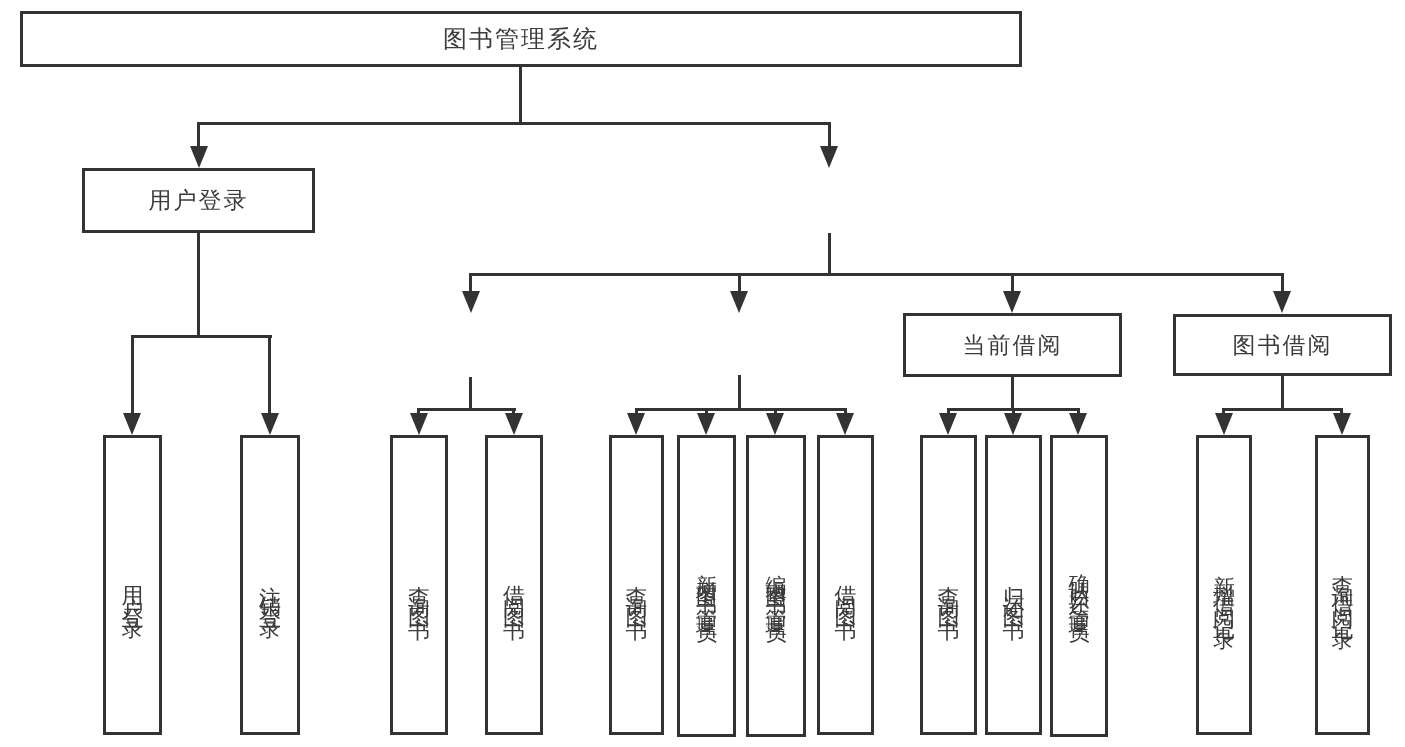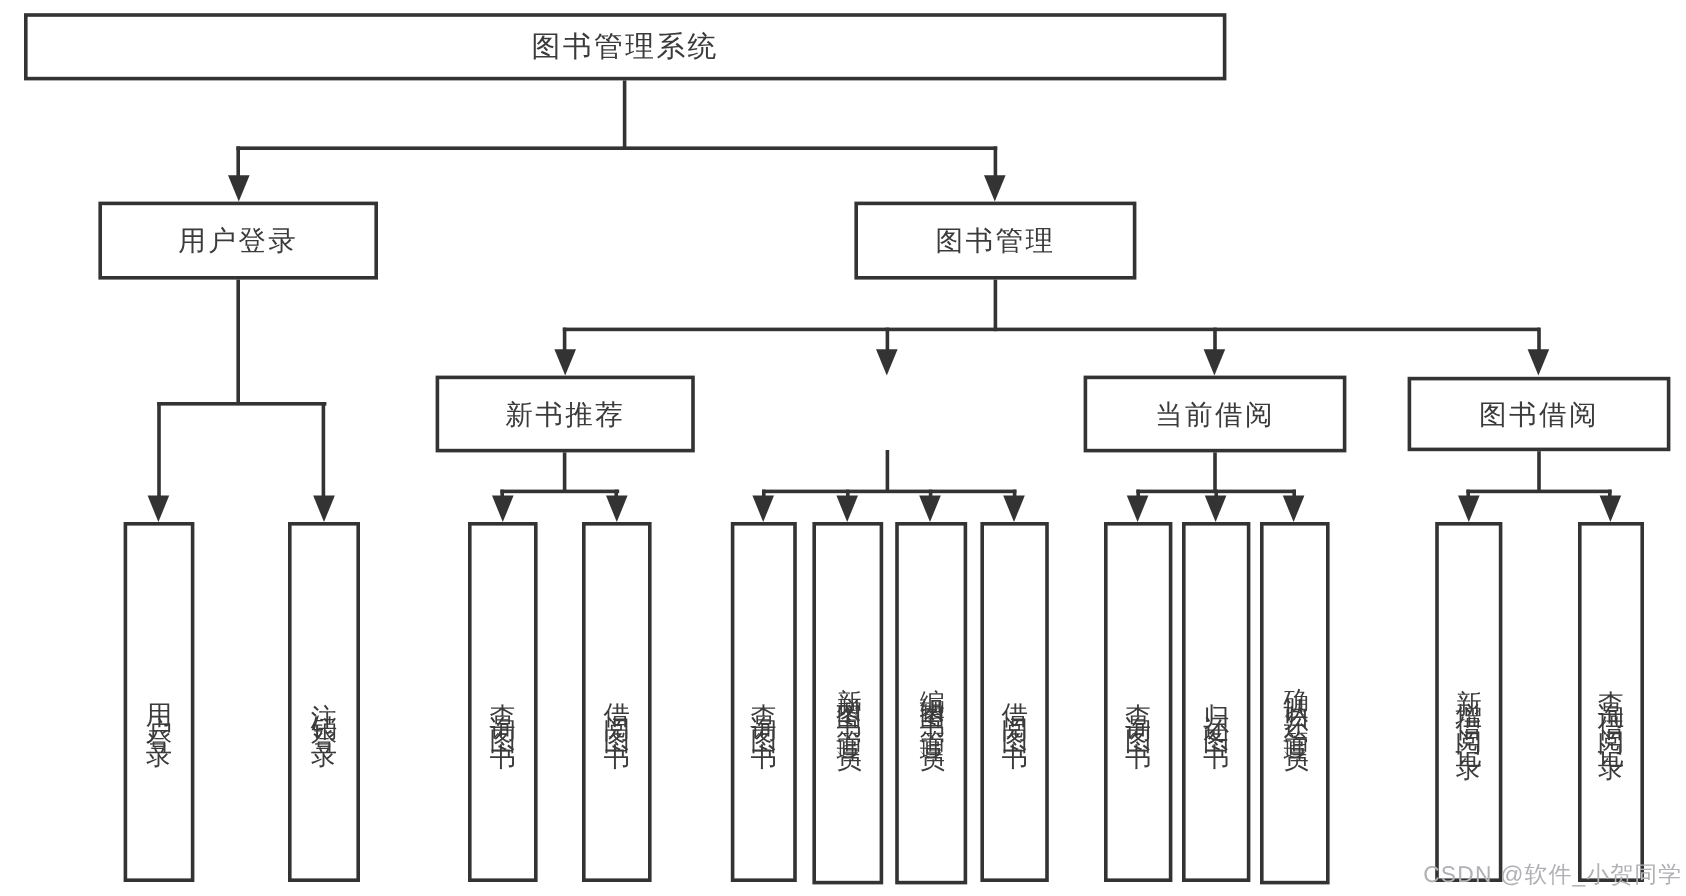--- a/index.html
+++ b/index.html
@@ -54,27 +54,21 @@
 
 <div id="diagram">
 
   <div class="node h root" style="left:20px;top:11px;width:1002px;height:56px">
       <span>图书管理系统</span>
     </div>
 
   <div class="node h" style="left:82px;top:168px;width:233px;height:65px">
       <span>用户登录</span>
     </div>
-  <div class="node h" style="left:712px;top:168px;width:235px;height:65px">
-      <span>图书管理</span>
-    </div>
 
-  <div class="node h" style="left:363px;top:313px;width:216px;height:64px">
-      <span>新书推荐</span>
-    </div>
   <div class="node h" style="left:903px;top:313px;width:219px;height:64px">
       <span>当前借阅</span>
     </div>
   <div class="node h" style="left:1173px;top:314px;width:219px;height:62px">
       <span>图书借阅</span>
     </div>
 
   <div class="node v" style="left:103px;top:435px;width:59px;height:300px">
       <span>用户登录</span>
     </div>
@@ -171,15 +165,14 @@
   <div class="ar" style="left:1004px;top:413px"></div>
   <div class="ar" style="left:1069px;top:413px"></div>
 
   <div class="ln" style="left:1281px;top:376px;width:3px;height:34px"></div>
   <div class="ln" style="left:1222px;top:408px;width:121px;height:3px"></div>
   <div class="ln" style="left:1222px;top:408px;width:3px;height:10px"></div>
   <div class="ln" style="left:1340px;top:408px;width:3px;height:10px"></div>
   <div class="ar" style="left:1215px;top:413px"></div>
   <div class="ar" style="left:1333px;top:413px"></div>
 
-  <div id="watermark">CSDN @软件_小贺同学</div>
 
 </div>
 
 </body></html>

